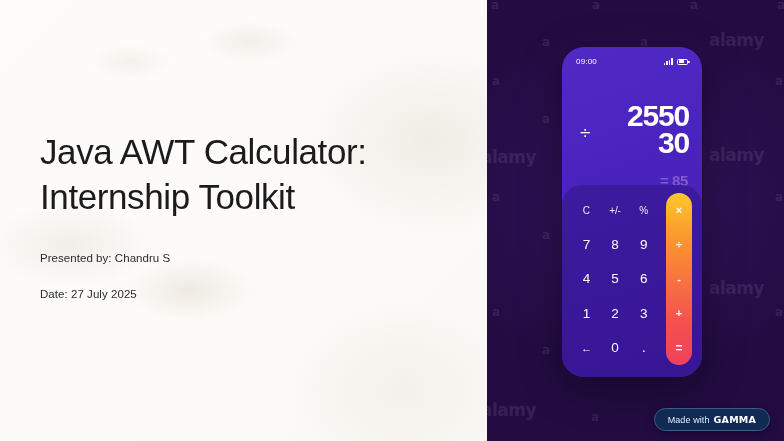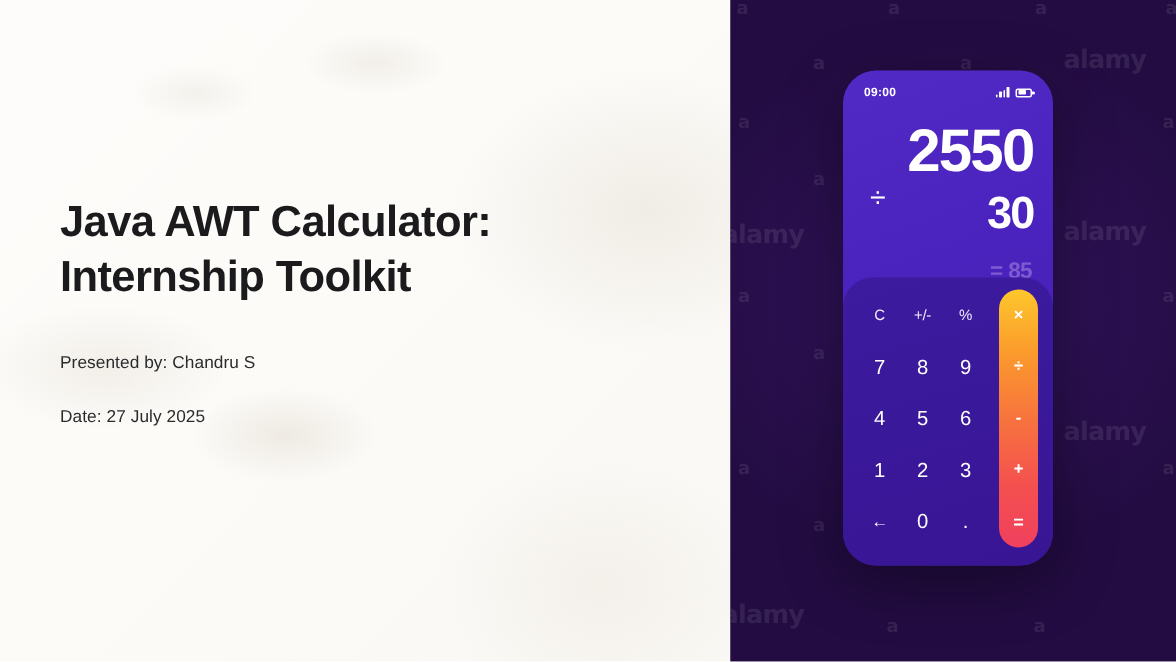--- a/index.html
+++ b/index.html
@@ -19,21 +19,21 @@
       radial-gradient(ellipse 90px 45px at 190px 290px, rgba(198,184,166,.25), rgba(198,184,166,0) 70%),
       radial-gradient(ellipse 70px 30px at 250px 42px, rgba(200,188,170,.20), rgba(200,188,170,0) 70%),
       radial-gradient(ellipse 60px 26px at 130px 62px, rgba(200,188,170,.16), rgba(200,188,170,0) 70%),
       radial-gradient(ellipse 180px 130px at 430px 140px, rgba(196,182,162,.20), rgba(196,182,162,0) 72%),
       radial-gradient(ellipse 150px 120px at 400px 390px, rgba(205,194,178,.16), rgba(205,194,178,0) 72%),
       linear-gradient(135deg,#fdfcfa 0%,#fcfbf8 45%,#faf8f4 100%);
     overflow:hidden;
   }
   .left-content{position:absolute;left:40px;top:130px;width:420px;}
   .title{
-    font-size:29px;line-height:1.28;font-weight:700;
+    font-size:35px;line-height:1.28;font-weight:400;
     color:#1b1b1d;letter-spacing:-0.4px;margin:0 0 30px 0;
     max-width:330px;
   }
   .title .l2{display:block;}
   .meta{
     font-size:11.5px;line-height:1.4;color:#2b2b2e;
     margin:0 0 20px 0;letter-spacing:0.05px;font-weight:400;
   }
   .meta:last-child{margin-bottom:12px;}
 
@@ -63,21 +63,21 @@
     border-radius:22px;
     background:linear-gradient(160deg,#512ac6 0%,#4a22bd 40%,#4420b0 100%);
     box-shadow:0 10px 40px rgba(0,0,0,.40);
     overflow:hidden;
   }
   .statusbar{
     position:absolute;top:10px;left:0;width:100%;
     display:flex;align-items:center;justify-content:space-between;
     padding:0 14px;box-sizing:border-box;
   }
-  .clock{font-size:8px;color:#fff;font-weight:700;letter-spacing:.2px;}
+  .clock{font-size:8px;color:#fff;font-weight:400;letter-spacing:.2px;}
   .status-icons{display:flex;align-items:center;gap:4px;}
   .bars{display:flex;align-items:flex-end;gap:1px;height:7px;}
   .bars i{display:block;width:1.6px;background:#fff;border-radius:.5px;}
   .bars i:nth-child(1){height:2.5px;}
   .bars i:nth-child(2){height:4px;}
   .bars i:nth-child(3){height:5.5px;}
   .bars i:nth-child(4){height:7px;}
   .battery{
     width:11px;height:6px;border:1px solid #fff;border-radius:1.5px;
     position:relative;box-sizing:border-box;
@@ -85,22 +85,22 @@
   .battery::before{content:"";position:absolute;left:.5px;top:.5px;bottom:.5px;width:5px;background:#fff;border-radius:.5px;}
   .battery::after{content:"";position:absolute;right:-2.5px;top:1.5px;width:1.5px;height:2px;background:#fff;border-radius:0 1px 1px 0;}
 
   
   .display{position:absolute;top:34px;left:0;width:100%;height:126px;}
   .op-sym{
     position:absolute;left:18px;top:42px;
     font-size:19px;color:#fff;font-weight:400;line-height:1;
   }
   .operand1{
-    position:absolute;right:13px;top:0;
-    font-size:40px;font-weight:700;color:#fff;letter-spacing:-1.2px;line-height:1;
+    position:absolute;right:13px;top:20px;
+    font-size:30px;font-weight:700;color:#fff;letter-spacing:-1.2px;line-height:1;
   }
   .operand2{
     position:absolute;right:13px;top:47px;
     font-size:30px;font-weight:700;color:#fff;letter-spacing:-1.2px;line-height:1;margin-left:18px;
   }
   .result{
     position:absolute;right:14px;top:92px;
     font-size:15px;font-weight:700;color:#7e5bd0;letter-spacing:-.4px;line-height:1;
   }
 
@@ -247,15 +247,19 @@
         <div class="ops">
           <div class="opkey">×</div>
           <div class="opkey">÷</div>
           <div class="opkey">-</div>
           <div class="opkey">+</div>
           <div class="opkey eq">=</div>
         </div>
       </div>
     </div>
 
+    <div class="gamma">
+      <span class="mw">Made with</span>
+      <span class="gm">GAMMA</span>
+    </div>
 
   </div>
 </div>
 
 </body></html>

